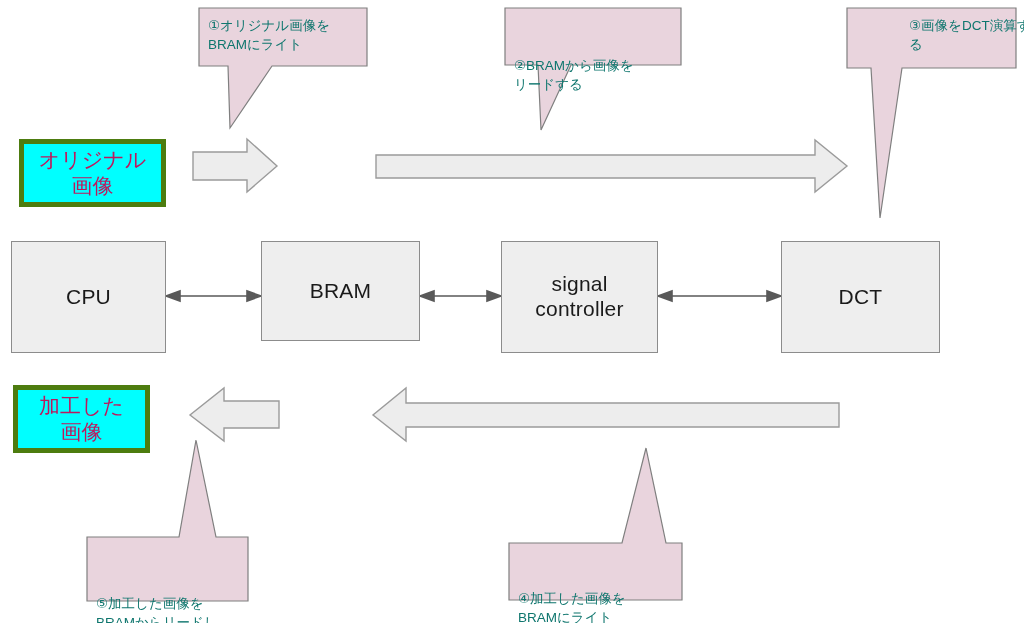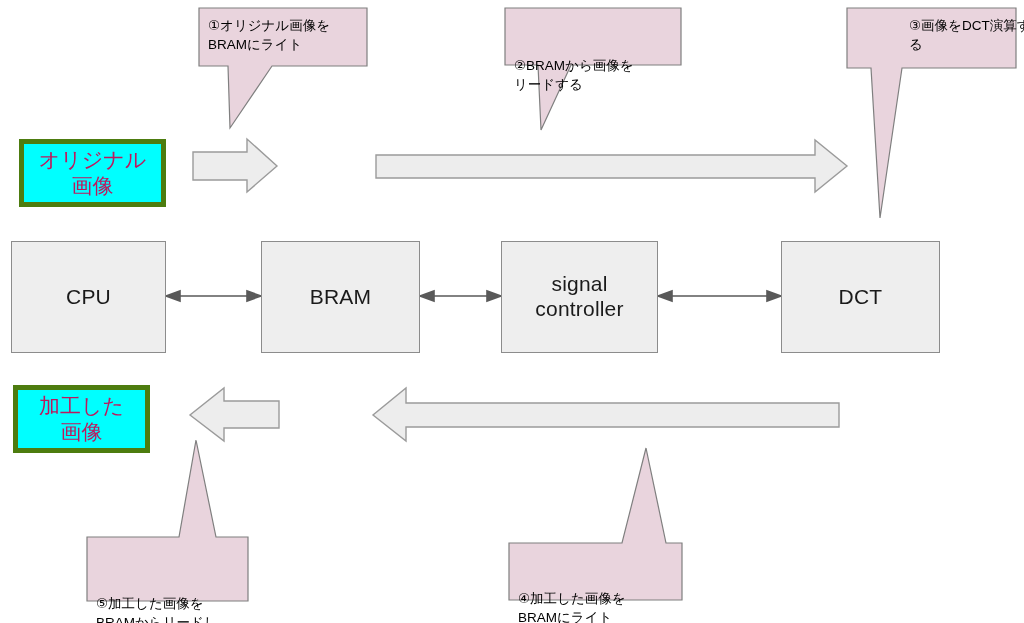--- a/index.html
+++ b/index.html
@@ -54,21 +54,21 @@
     color: #be185d;
     font-size: 21px;
     line-height: 1.22;
     white-space: pre-line;
   }
 
   
   .callout-text {
     position: absolute;
     box-sizing: border-box;
-    color: #000000;
+    color: #0f766e;
     font-size: 13.5px;
     line-height: 1.42;
     padding: 6px 9px 0 9px;
     pointer-events: none;
   }
   .callout-hit {
     position: absolute;
     box-sizing: border-box;
   }
 </style>
@@ -116,21 +116,21 @@
         <path d="M 658,296 L 672,291 L 672,301 Z"></path>
         <path d="M 781,296 L 767,291 L 767,301 Z"></path>
       </g>
     </g>
   </svg>
 
   <div class="module-box" style="left:11px; top:241px; width:155px; height:112px;">
     <span>CPU</span>
   </div>
 
-  <div class="module-box" style="left:261px; top:241px; width:159px; height:112px;">
+  <div class="module-box" style="left:261px; top:241px; width:159px; height:100px;">
     <span>BRAM</span>
   </div>
 
   <div class="module-box" style="left:501px; top:241px; width:157px; height:112px; white-space:pre-line;">
     <span>signal
 controller</span>
   </div>
 
   <div class="module-box" style="left:781px; top:241px; width:159px; height:112px;">
     <span>DCT</span>

